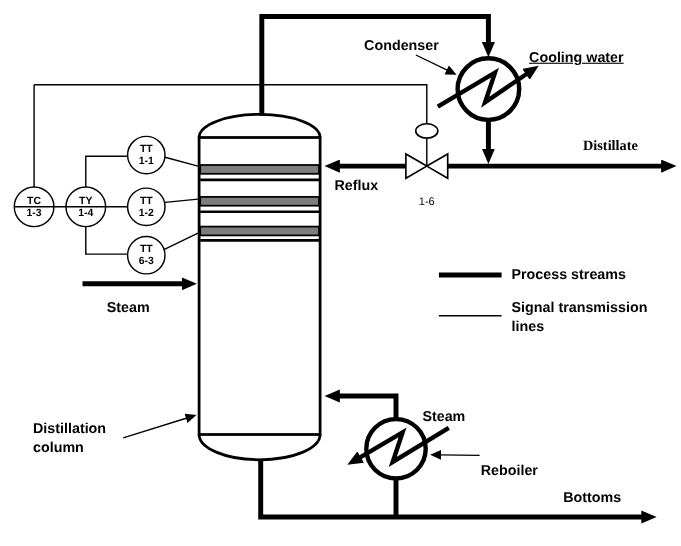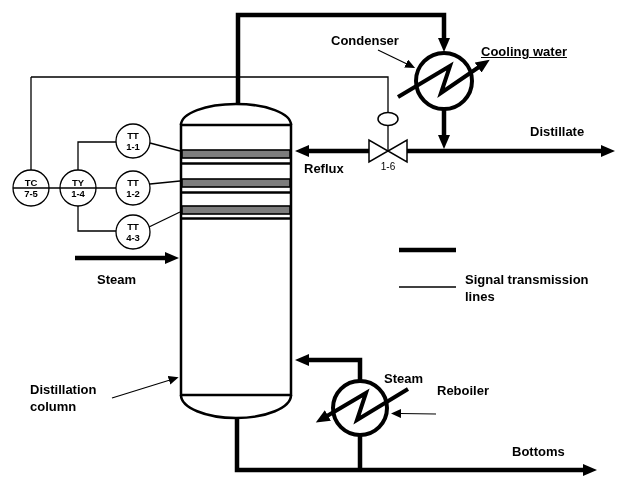--- a/index.html
+++ b/index.html
@@ -82,53 +82,54 @@
     <line x1="378" y1="50" x2="407" y2="64" stroke="#000" stroke-width="1.2" marker-end="url(#arrow-sig)"></line>
     <line x1="436" y1="414" x2="400" y2="413.5" stroke="#000" stroke-width="1.2" marker-end="url(#arrow-sig)"></line>
     <line x1="112" y1="398" x2="170" y2="380" stroke="#000" stroke-width="1.2" marker-end="url(#arrow-sig)"></line>
 
     <line x1="399" y1="250" x2="456" y2="250" stroke="#000" stroke-width="4.5"></line>
     <line x1="399" y1="287" x2="456" y2="287" stroke="#000" stroke-width="1.3"></line>
   </svg>
 
   <div class="lbl" style="left:331px;top:33px;">Condenser</div>
   <div class="lbl" style="left:481px;top:44px;text-decoration:underline;">Cooling water</div>
-  <div class="lbl" style="left:530px;top:124px;">Distillate</div>
+  <div class="lbl" style="left:530px;top:124px;font-family:Liberation Serif, serif;">Distillate</div>
   <div class="lbl" style="left:304px;top:161px;">Reflux</div>
   <div class="lbl" style="left:97px;top:272px;">Steam</div>
   <div class="lbl" style="left:384px;top:371px;">Steam</div>
-  <div class="lbl" style="left:437px;top:383px;">Reboiler</div>
+  <div class="lbl" style="left:437px;top:420px;">Reboiler</div>
   <div class="lbl" style="left:512px;top:444px;">Bottoms</div>
 
   <div class="lbl lbl2" style="left:30px;top:381px;">
     <span style="display:block;">Distillation</span>
     <span style="display:block;">column</span>
   </div>
 
+  <div class="lbl" style="left:465px;top:242px;">Process streams</div>
   <div class="lbl lbl2" style="left:465px;top:271px;">
     <span style="display:block;">Signal transmission</span>
     <span style="display:block;">lines</span>
   </div>
 
   <div class="tag" style="left:9px;top:177px;">
     <span>TC</span>
-    <span>7-5</span>
+    <span>1-3</span>
   </div>
   <div class="tag" style="left:56px;top:177px;">
     <span>TY</span>
     <span>1-4</span>
   </div>
   <div class="tag" style="left:111px;top:130px;">
     <span>TT</span>
     <span>1-1</span>
   </div>
   <div class="tag" style="left:111px;top:177px;">
     <span>TT</span>
     <span>1-2</span>
   </div>
   <div class="tag" style="left:111px;top:221px;">
     <span>TT</span>
-    <span>4-3</span>
+    <span>6-3</span>
   </div>
 
-  <div class="valve-tag" style="left:371px;top:161px;">1-6</div>
+  <div class="valve-tag" style="left:371px;top:178px;">1-6</div>
 
 </div>
 
 </body></html>

